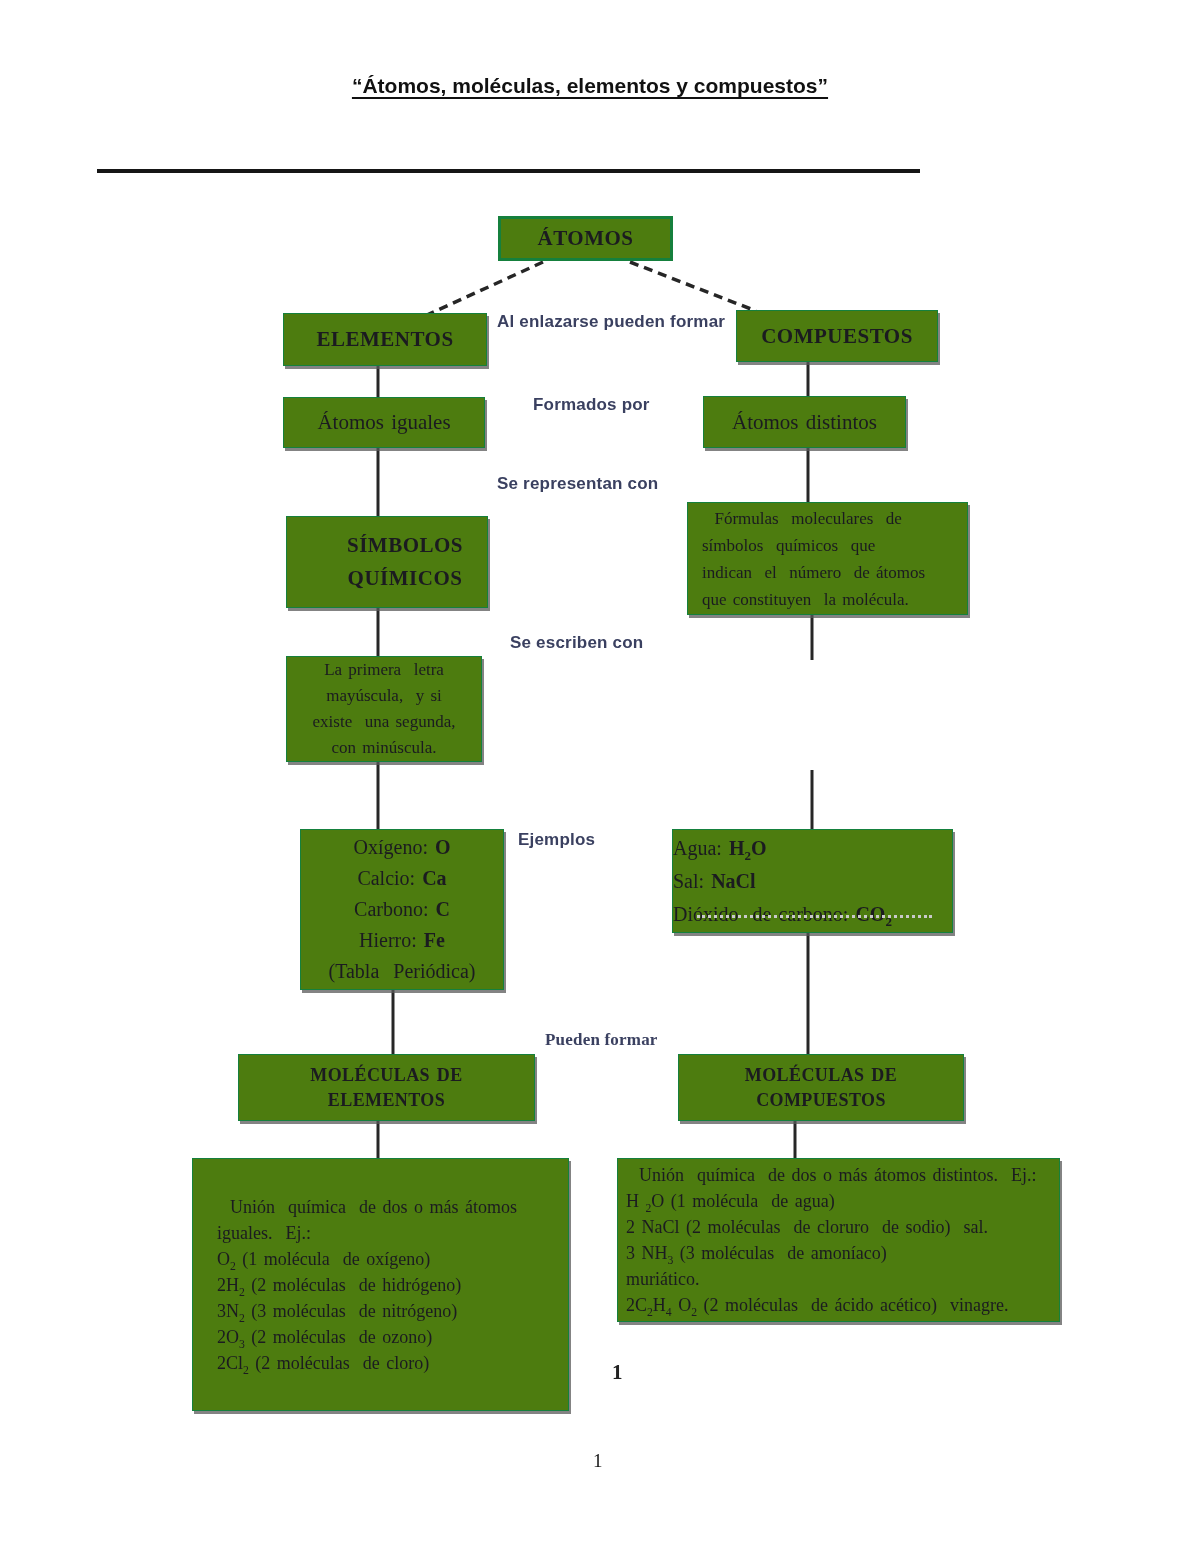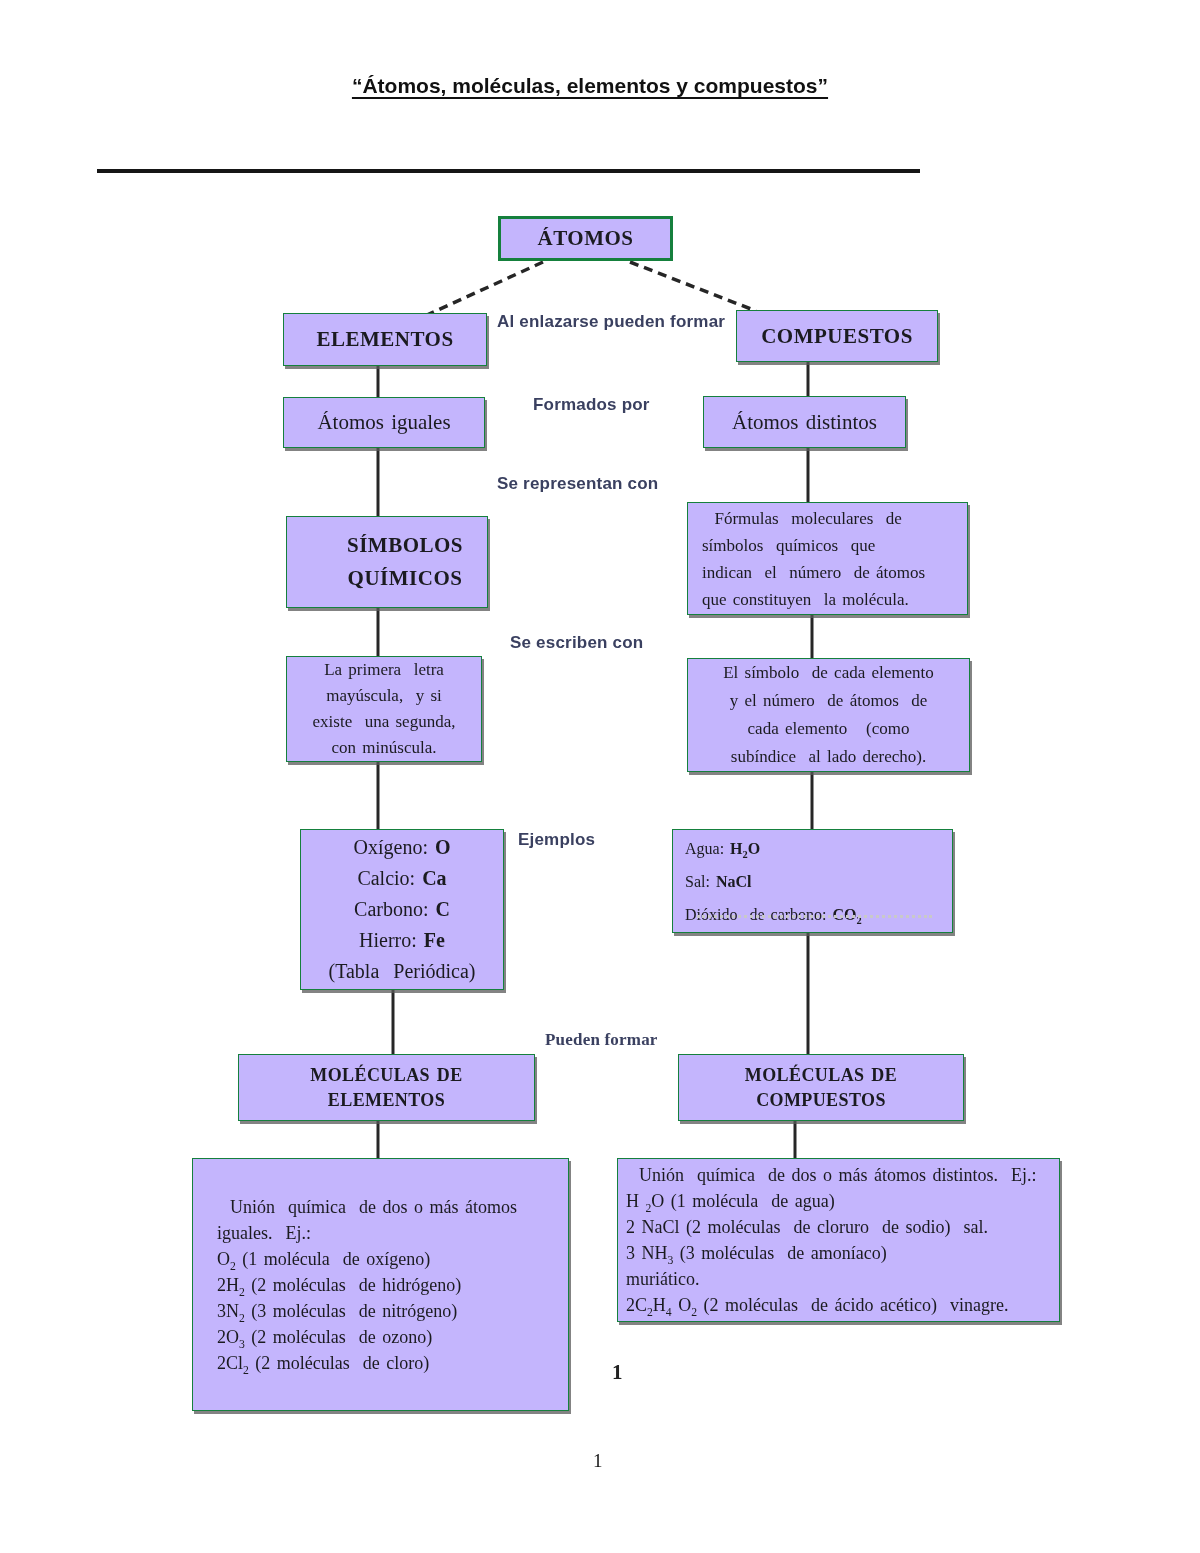--- a/index.html
+++ b/index.html
@@ -15,21 +15,21 @@
   }
   .title{
     position:absolute;left:0;top:74px;width:1180px;text-align:center;
     font-family:"Liberation Sans",sans-serif;font-weight:bold;font-size:21px;
     text-decoration:underline;text-decoration-thickness:2px;text-underline-offset:4px;
     color:#111;
   }
   .rule{position:absolute;left:97px;top:169px;width:823px;height:4px;background:#161616;}
   svg.connectors{position:absolute;left:0;top:0;pointer-events:none;}
   .node{
-    position:absolute;border:1px solid #15803d;background:#c4b5fd;
+    position:absolute;border:1px solid #15803d;background:#4d7c0f;
     box-shadow:2px 3px 0 rgba(90,90,90,.75);
     display:flex;flex-direction:column;align-items:center;justify-content:center;
     text-align:center;box-sizing:border-box;word-spacing:2px;line-height:1.35;
   }
   .node.left-align{align-items:flex-start;text-align:left;}
   .rich div{white-space:pre-wrap;}
   sub{font-size:65%;line-height:0;}
   .caps-bold{font-weight:bold;font-size:21px;letter-spacing:.5px;}
   .clabel{
     position:absolute;font-family:"Liberation Sans",sans-serif;font-weight:bold;
@@ -38,21 +38,21 @@
   #b-atomos{left:498px;top:216px;width:175px;height:45px;box-shadow:none;border-width:3px;}
   #b-elementos{left:283px;top:313px;width:204px;height:53px;}
   #b-compuestos{left:736px;top:310px;width:202px;height:52px;}
   #b-iguales{left:283px;top:397px;width:202px;height:51px;font-size:21px;}
   #b-distintos{left:703px;top:396px;width:203px;height:52px;font-size:21px;}
   #b-simbolos{left:286px;top:516px;width:202px;height:92px;line-height:1.55;padding-left:36px;}
   #b-formulas{left:687px;top:502px;width:281px;height:113px;font-size:17px;line-height:27px;padding-left:14px;}
   #b-primera{left:286px;top:656px;width:196px;height:106px;font-size:17px;line-height:26px;}
   #b-elsimbolo{left:687px;top:658px;width:283px;height:114px;font-size:17px;line-height:28px;}
   #b-ej-elem{left:300px;top:829px;width:204px;height:161px;font-size:20px;line-height:31px;}
-  #b-ej-comp{left:672px;top:829px;width:281px;height:104px;font-size:16px;line-height:33px;padding-left:12px;}
+  #b-ej-comp{left:672px;top:829px;width:281px;height:104px;font-size:20px;line-height:33px;}
   #b-mol-elem{left:238px;top:1054px;width:297px;height:67px;font-weight:bold;font-size:18px;line-height:25px;letter-spacing:.4px;}
   #b-mol-comp{left:678px;top:1054px;width:286px;height:67px;font-weight:bold;font-size:18px;line-height:25px;letter-spacing:.4px;}
   #b-union-elem{left:192px;top:1158px;width:377px;height:253px;font-size:18px;line-height:26px;padding:6px 24px;}
   #b-union-comp{left:617px;top:1158px;width:443px;height:164px;font-size:18px;line-height:26px;padding:6px 8px;}
   #l-enlace{left:497px;top:312px;}
   #l-formados{left:533px;top:395px;}
   #l-representan{left:497px;top:474px;}
   #l-escriben{left:510px;top:633px;}
   #l-ejemplos{left:518px;top:792px;margin-top:38px;}
   #l-pueden{left:545px;top:1030px;font-family:Liberation Serif, serif;}
@@ -105,26 +105,20 @@
       <div>indican  el  número  de átomos</div>
       <div>que constituyen  la molécula.</div>
     </div>
 
   <div class="node rich" id="b-primera">
       <div>La primera  letra</div>
       <div>mayúscula,  y si</div>
       <div>existe  una segunda,</div>
       <div>con minúscula.</div>
     </div>
-  <div class="node rich" id="b-elsimbolo">
-      <div>El símbolo  de cada elemento</div>
-      <div>y el número  de átomos  de</div>
-      <div>cada elemento   (como</div>
-      <div>subíndice  al lado derecho).</div>
-    </div>
 
   <div class="node rich" id="b-ej-elem">
       <div><span>Oxígeno: </span><span style="font-weight: bold;">O</span></div>
       <div><span>Calcio: </span><span style="font-weight: bold;">Ca</span></div>
       <div><span>Carbono: </span><span style="font-weight: bold;">C</span></div>
       <div><span>Hierro: </span><span style="font-weight: bold;">Fe</span></div>
       <div><span>(Tabla  Periódica)</span></div>
     </div>
   <div class="node left-align rich" id="b-ej-comp">
       <div><span>Agua: </span><span style="font-weight: bold;">H</span><sub style="font-weight: bold;">2</sub><span style="font-weight: bold;">O</span></div>

